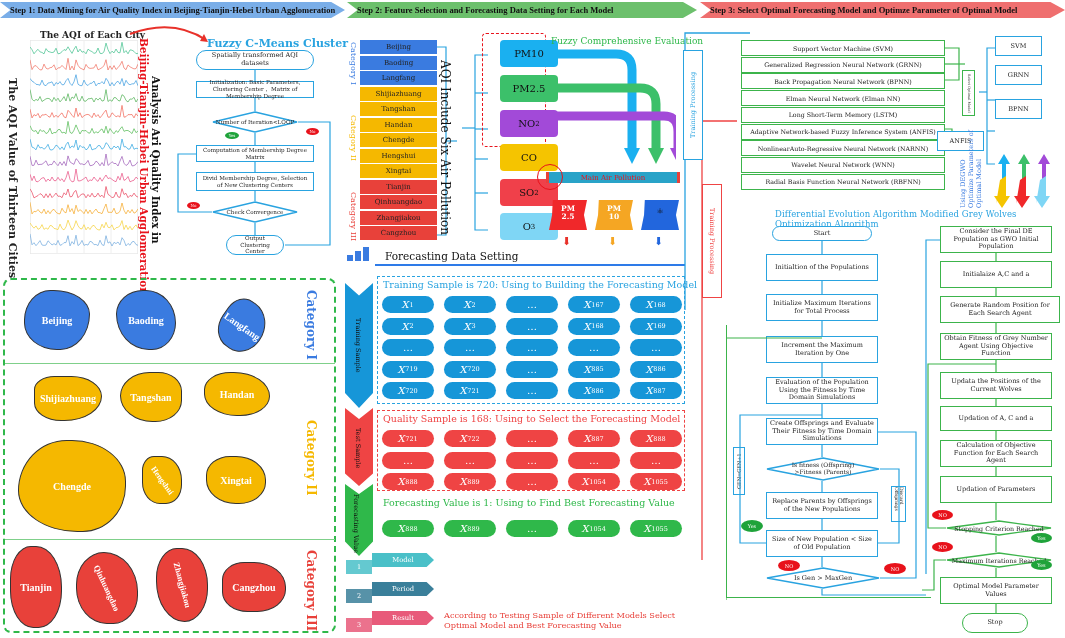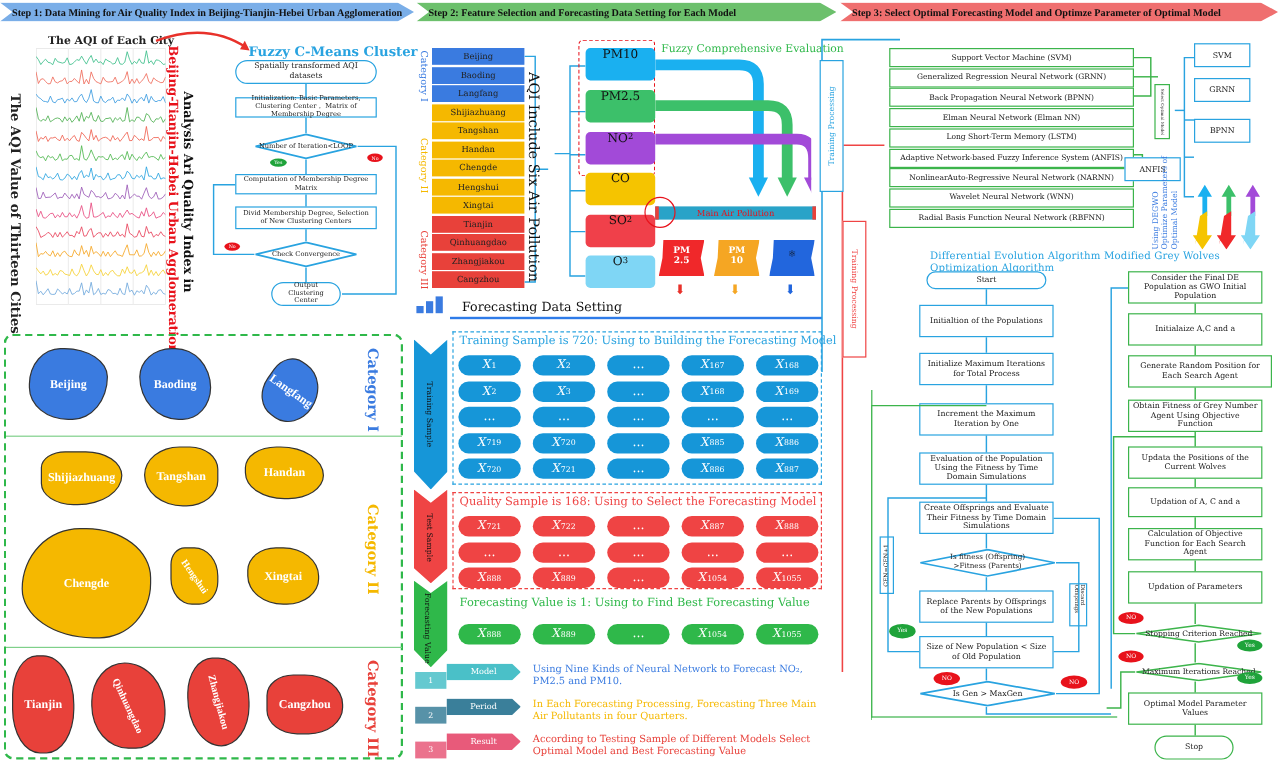--- a/index.html
+++ b/index.html
@@ -9,21 +9,21 @@
 .b1{left:0;width:345px;background:#7aaee8;clip-path:polygon(0 0,96% 0,100% 50%,96% 100%,0 100%,3% 50%)}
 .b2{left:347px;width:350px;background:#6cc06c;clip-path:polygon(0 0,96% 0,100% 50%,96% 100%,0 100%,3% 50%)}
 .b3{left:700px;width:365px;background:#ef6f6f;clip-path:polygon(0 0,96% 0,100% 50%,96% 100%,0 100%,3% 50%)}
 .fbox{position:absolute;border:1.5px solid #29a3e0;background:#fff;font-size:6.5px;text-align:center;display:flex;align-items:center;justify-content:center;padding:1px 3px;line-height:1.2}
 .gbox{position:absolute;border:1.5px solid #3cb44b;background:#fff;font-size:6.5px;text-align:center;display:flex;align-items:center;justify-content:center;padding:1px 3px;line-height:1.2}
 .diamond{position:absolute;display:flex;align-items:center;justify-content:center;font-size:6.5px;text-align:center}
 .pill{position:absolute;font-size:6px;color:#fff;border-radius:50%;display:flex;align-items:center;justify-content:center}
 .yes{background:#1fa33a}.no{background:#e8121b}
 .city{position:absolute;left:0;width:77px;height:14px;font-size:7px;text-align:center;line-height:14px;color:#222}
 .c1{background:#3a7be0}.c2{background:#f5b800}.c3{background:#e8413a}
-.pol{position:absolute;left:0;width:58px;height:27px;border-radius:4px;font-size:10px;display:flex;align-items:flex-start;justify-content:center;color:#111}
+.pol{position:absolute;left:12px;width:58px;height:27px;border-radius:4px;font-size:10px;display:flex;align-items:center;justify-content:center;color:#111}
 .cell{position:absolute;width:52px;height:17px;border-radius:9px;color:#fff;font-size:10px;display:flex;align-items:center;justify-content:center;font-style:italic}
 .cell.dots{font-style:normal}
 .cell sub{font-size:6.5px;font-style:normal}
 .blue{background:#1696d8}.red{background:#ef4444}.green{background:#2fb84a}
 .model{position:absolute;left:0;width:204px;height:16px;border:1.5px solid #3cb44b;font-size:6.3px;display:flex;align-items:center;justify-content:center;background:#fff}
 .rbox{position:absolute;width:47px;height:20px;border:1.5px solid #29a3e0;font-size:6.5px;display:flex;align-items:center;justify-content:center;background:#fff}
 .vert{writing-mode:vertical-rl;}
 .note{position:absolute;font-size:9px;line-height:1.25}
 .map{position:absolute;color:#fff;font-weight:bold;font-size:10px;display:flex;align-items:center;justify-content:center;font-family:"Liberation Serif",serif}
 </style>
@@ -310,24 +310,22 @@
     <div class="cell green" style="left: 0px; top: 0px;">X<sub>888</sub></div>
     <div class="cell green" style="left: 62px; top: 0px;">X<sub>889</sub></div>
     <div class="cell green dots" style="left: 124px; top: 0px;">…</div>
     <div class="cell green" style="left: 186px; top: 0px;">X<sub>1054</sub></div>
     <div class="cell green" style="left: 248px; top: 0px;">X<sub>1055</sub></div>
   </div>
 
 <div class="abs" id="notes" style="left:344px;top:552px;width:346px;height:86px">
     <div class="abs" style="left:2px;top:8px;width:26px;height:14px;background:#4ac0c8;opacity:.85;color:#fff;font-size:6.5px;display:flex;align-items:center;justify-content:center">1</div>
        <div class="abs" style="left:28px;top:1px;width:62px;height:14px;background:#4ac0c8;color:#fff;font-size:6.8px;display:flex;align-items:center;justify-content:center;clip-path:polygon(0 0,88% 0,100% 50%,88% 100%,0 100%)">Model</div>
-       <div class="note" style="left:100px;top:0px;width:240px;color:#3a7be0;font-size:8.2px">Using Nine Kinds of Neural Network to Forecast NO₂, PM2.5 and PM10.</div>
     <div class="abs" style="left:2px;top:37px;width:26px;height:14px;background:#3a7f9a;opacity:.85;color:#fff;font-size:6.5px;display:flex;align-items:center;justify-content:center">2</div>
        <div class="abs" style="left:28px;top:30px;width:62px;height:14px;background:#3a7f9a;color:#fff;font-size:6.8px;display:flex;align-items:center;justify-content:center;clip-path:polygon(0 0,88% 0,100% 50%,88% 100%,0 100%)">Period</div>
-       <div class="note" style="left:100px;top:29px;width:240px;color:#f5b800;font-size:8.2px">In Each Forecasting Processing, Forecasting Three Main Air Pollutants in four Quarters.</div>
     <div class="abs" style="left:2px;top:66px;width:26px;height:14px;background:#e85a7a;opacity:.85;color:#fff;font-size:6.5px;display:flex;align-items:center;justify-content:center">3</div>
        <div class="abs" style="left:28px;top:59px;width:62px;height:14px;background:#e85a7a;color:#fff;font-size:6.8px;display:flex;align-items:center;justify-content:center;clip-path:polygon(0 0,88% 0,100% 50%,88% 100%,0 100%)">Result</div>
        <div class="note" style="left:100px;top:58px;width:240px;color:#e8413a;font-size:8.2px">According to Testing Sample of Different Models Select Optimal Model and Best Forecasting Value</div>
   </div>
 
 <svg class="abs" style="left:680px;top:20px" width="70" height="540">
   <g fill="none" stroke-width="1.3">
     <polyline stroke="#29a3e0" points="5,290 5,13 152,13 152,20"></polyline>
     <polyline stroke="#ef4444" points="22,540 22,101 57,101"></polyline>
   </g>

